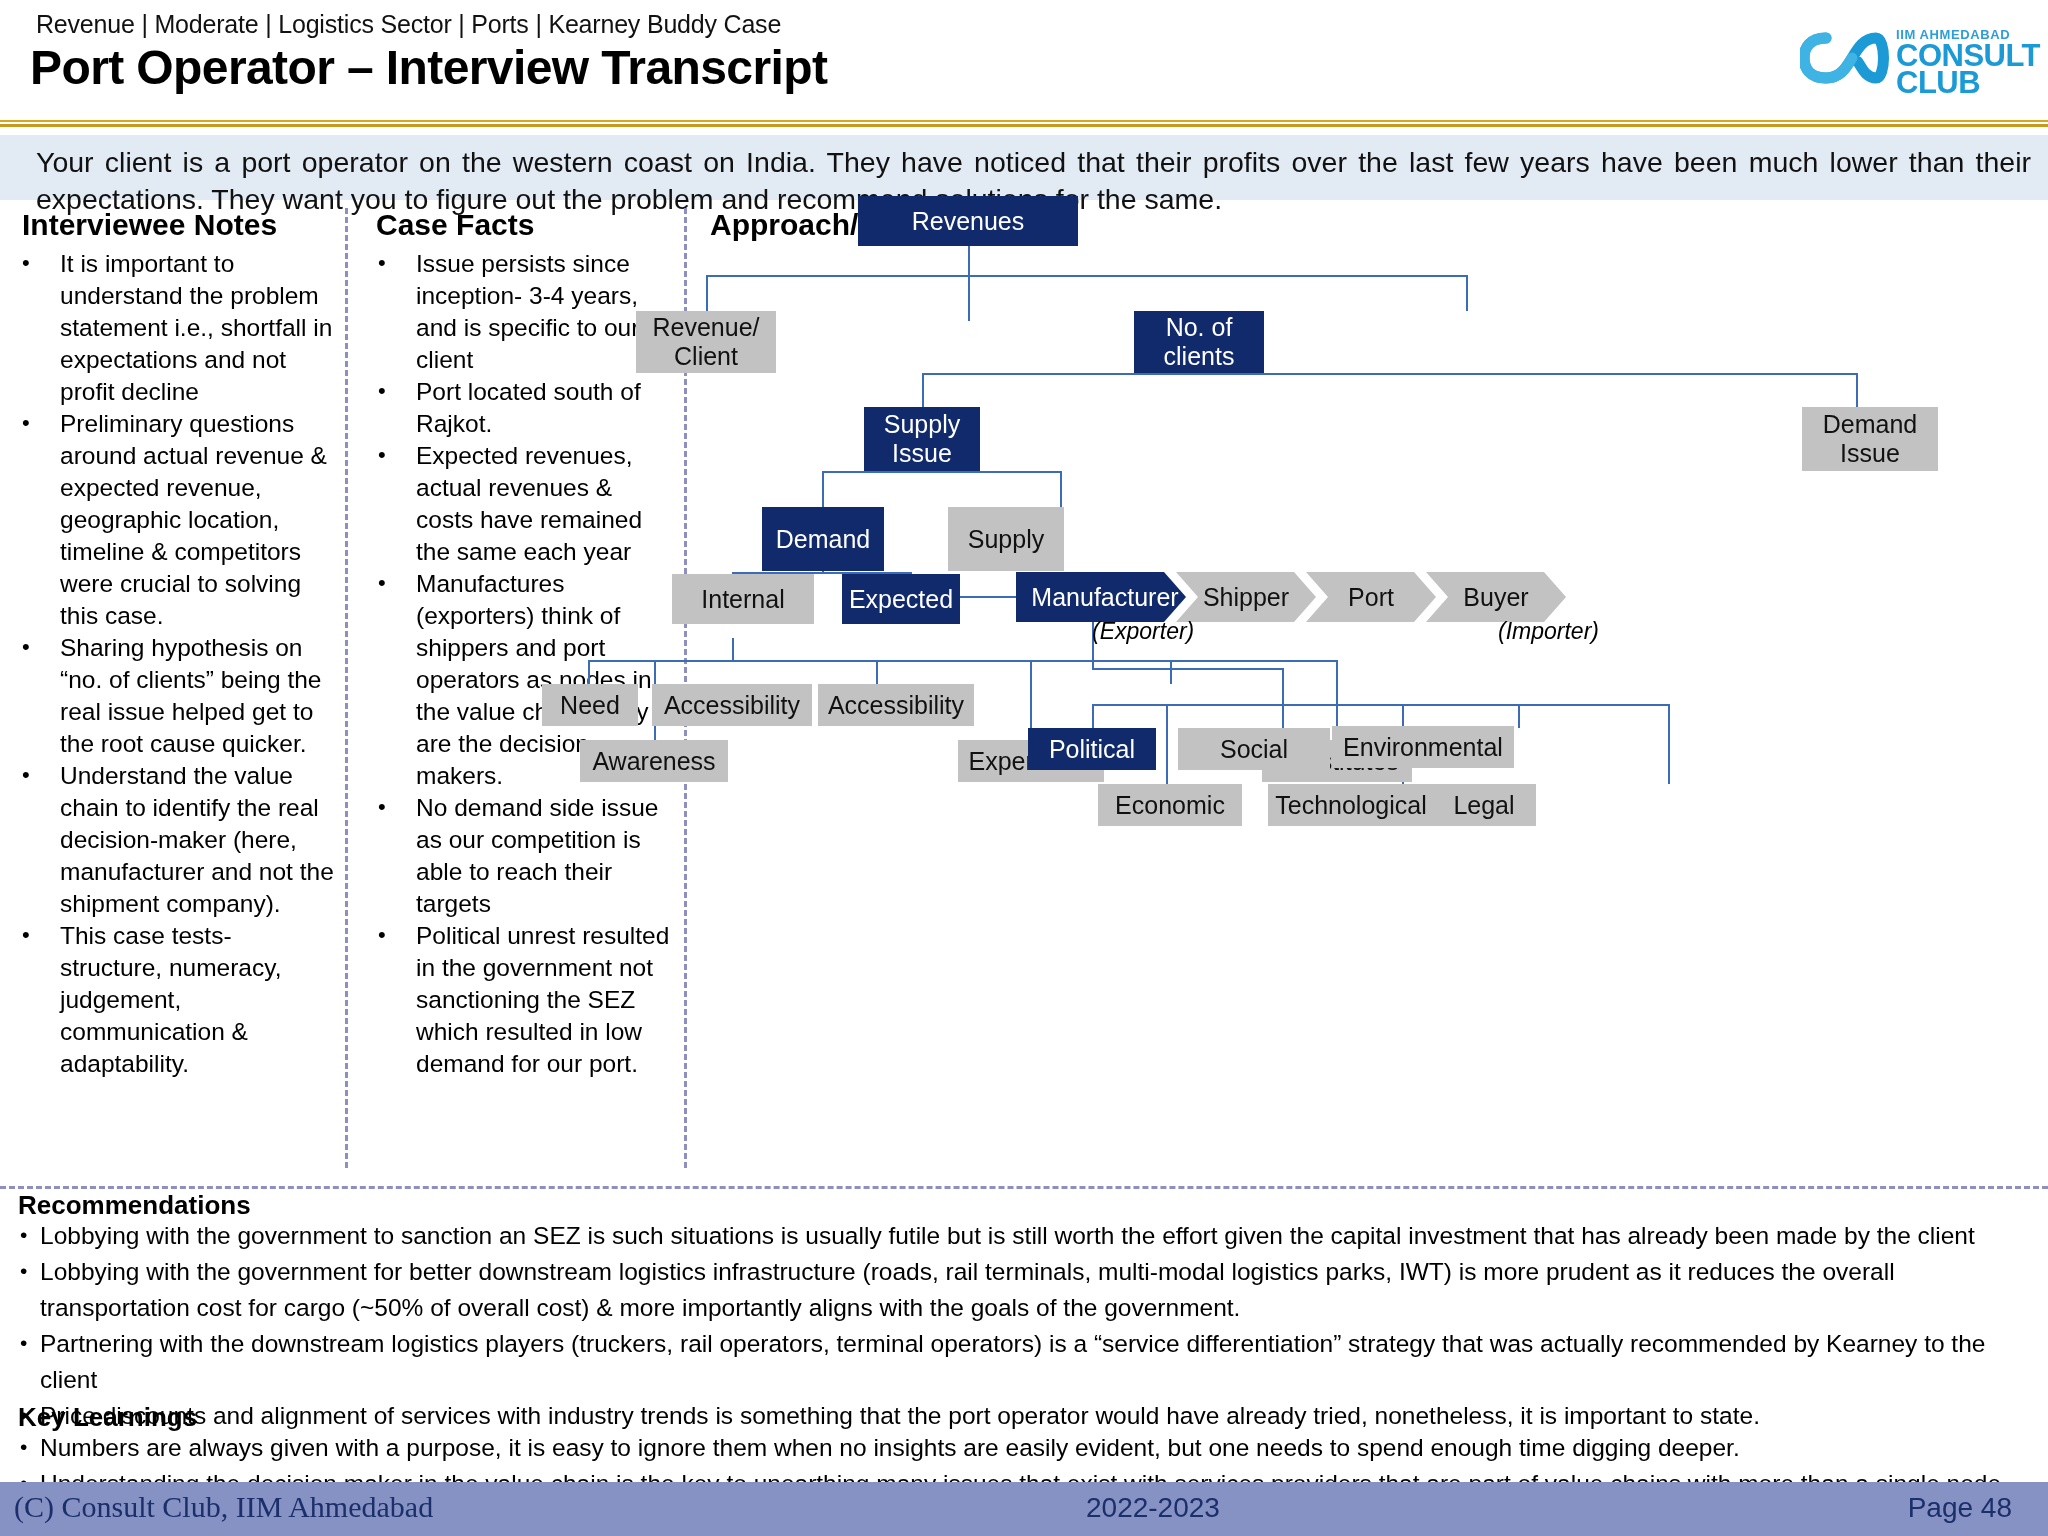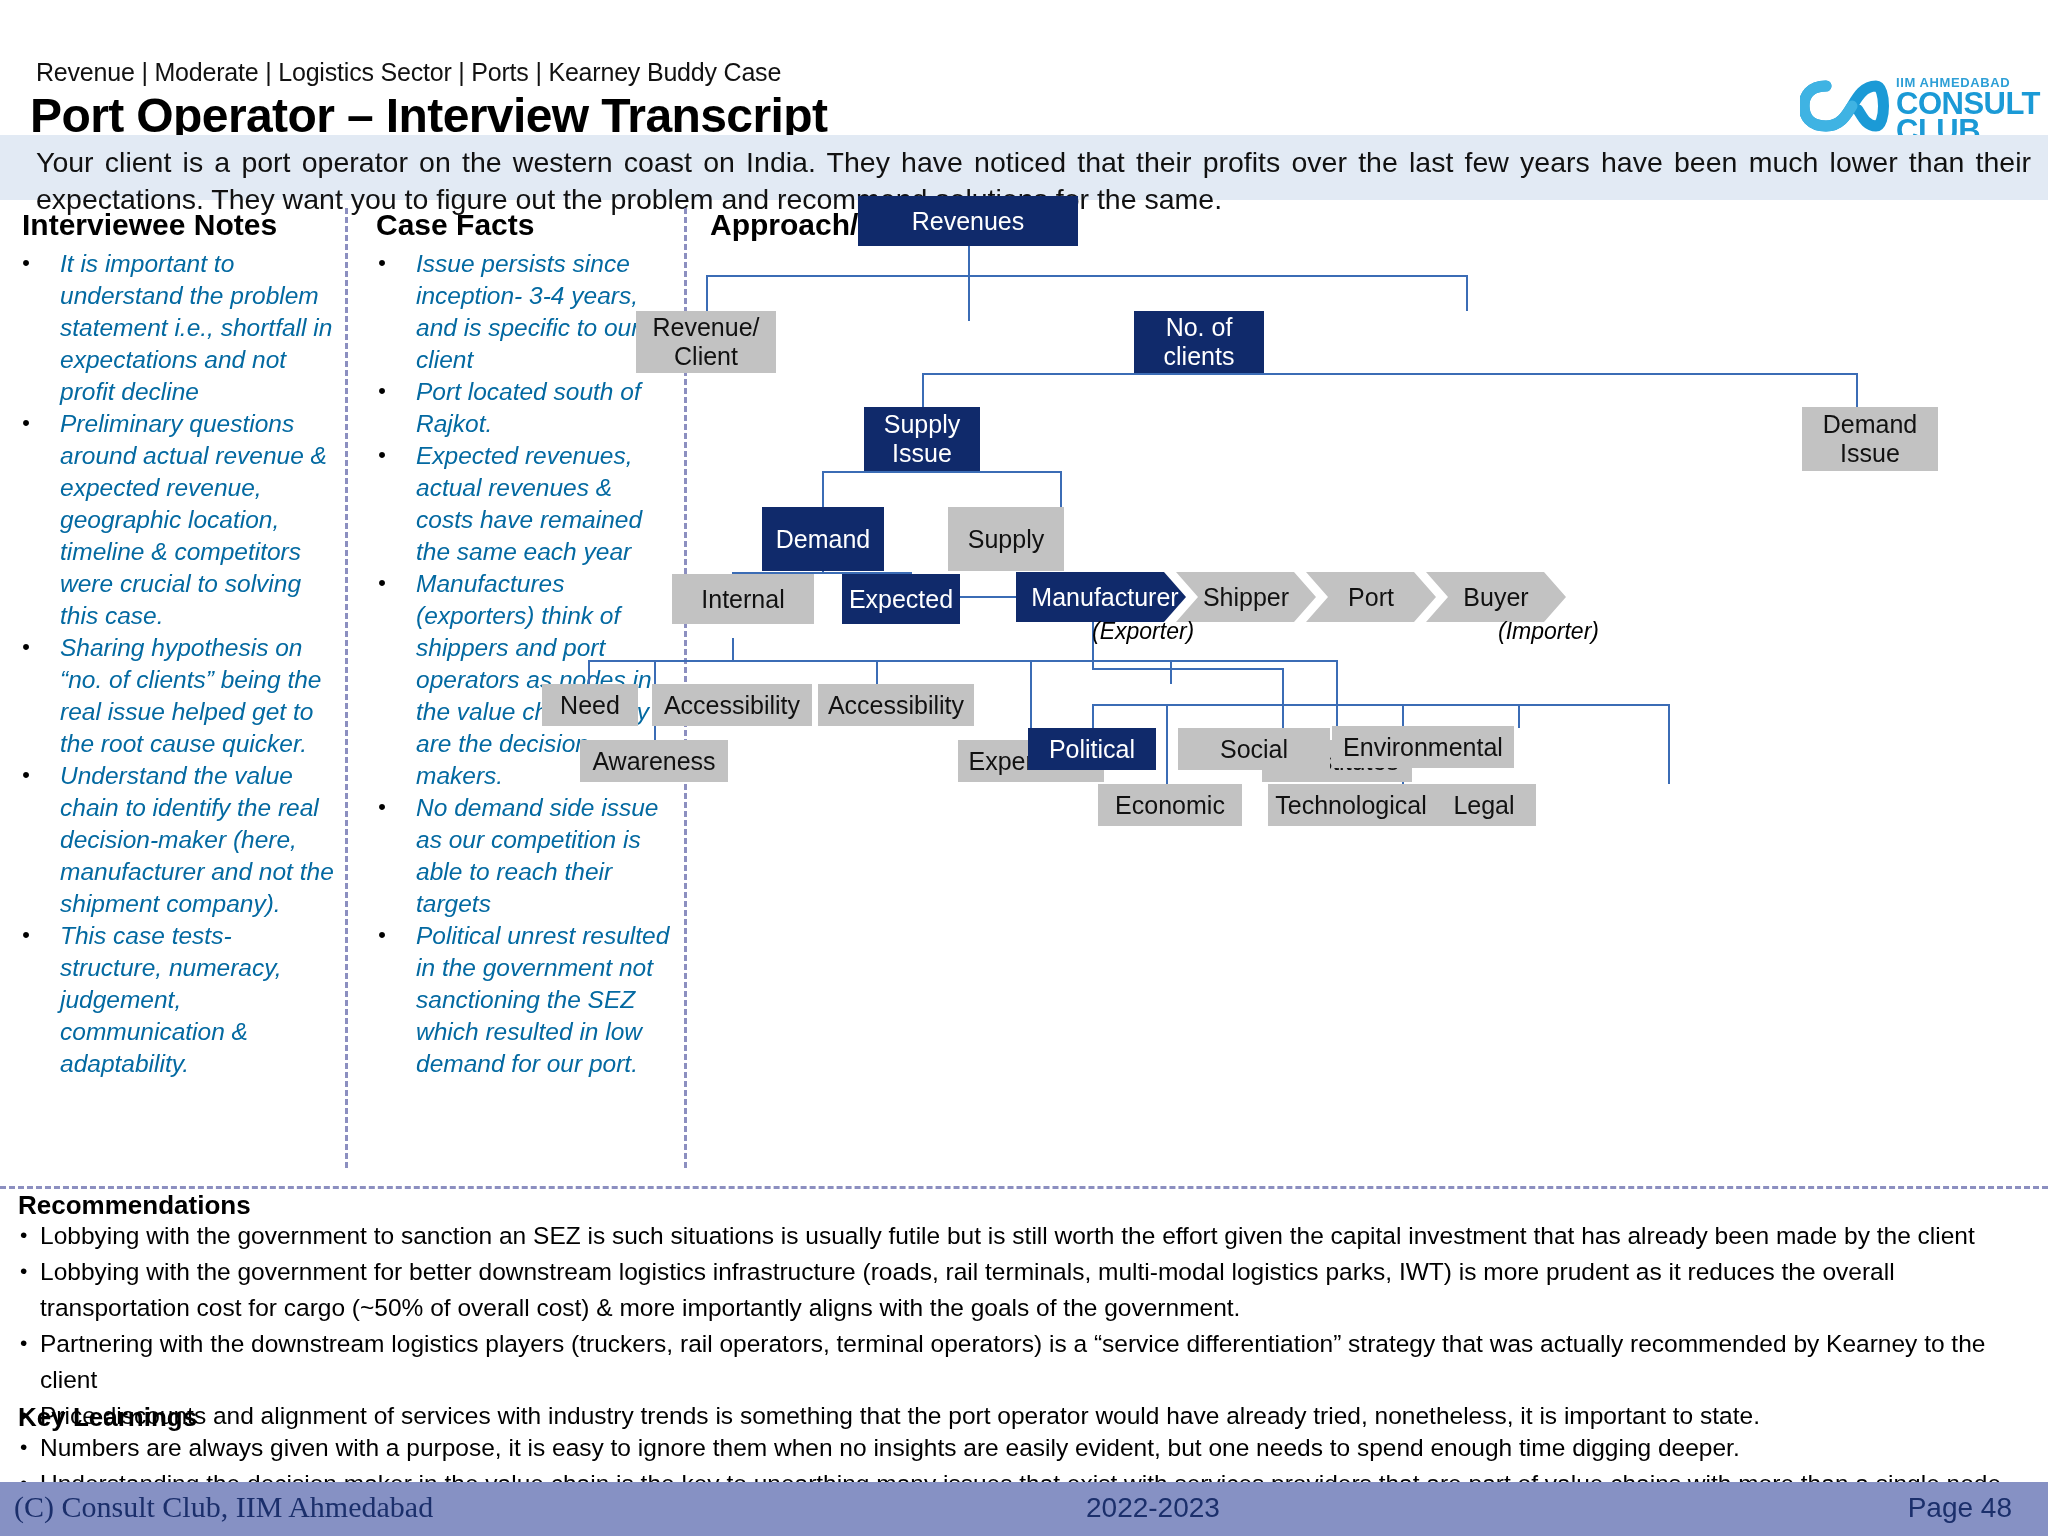--- a/index.html
+++ b/index.html
@@ -5,21 +5,21 @@
   html,body{margin:0;padding:0;}
   body{
     width:2048px;height:1536px;
     background:#ffffff;
     font-family:"Liberation Sans", sans-serif;
     color:#000;
     overflow:hidden;
     position:relative;
   }
   
-  #header{position:absolute;left:0;top:0;width:2048px;height:122px;background:#fff;margin-top:48px;}
+  #header{position:absolute;left:0;top:0;width:2048px;height:122px;background:#fff;}
   #breadcrumb{position:absolute;left:36px;top:10px;font-size:25px;letter-spacing:-.2px;color:#111;white-space:nowrap;}
   #page-title{position:absolute;left:30px;top:40px;font-size:48px;font-weight:bold;color:#000;letter-spacing:-.6px;white-space:nowrap;}
   #logo{position:absolute;right:12px;top:26px;width:236px;height:66px;}
   #logo-mark{position:absolute;left:0;top:6px;width:90px;height:52px;}
   #logo-text{position:absolute;left:96px;top:2px;}
   #logo-sub{font-size:13px;font-weight:bold;color:#2e9fd6;letter-spacing:.6px;line-height:14px;}
   #logo-main{font-size:31px;font-weight:bold;color:#1b9ad6;line-height:27px;letter-spacing:-.5px;}
   #rule-gold{position:absolute;left:0;top:120px;width:2048px;height:7px;
              background:linear-gradient(#d9a520,#d9a520 2px,#ffffff 2px,#ffffff 4px,#c79a1e 4px,#c79a1e 7px);}
   
@@ -31,21 +31,21 @@
   .panel-head{font-size:30px;font-weight:bold;color:#000;}
   #col-notes{position:absolute;left:0;top:0;width:345px;height:986px;}
   #col-facts{position:absolute;left:360px;top:0;width:318px;height:986px;}
   .vdash{position:absolute;top:8px;width:0;height:960px;border-left:3px dashed #8c8fc0;}
   #dash1{left:345px;}
   #dash2{left:684px;}
   .col-title{position:absolute;left:22px;top:8px;}
   #col-facts .col-title{left:16px;}
   ul.bl{position:absolute;left:14px;top:48px;width:320px;margin:0;padding:0;list-style:none;}
   #col-facts ul.bl{left:10px;width:300px;}
-  ul.bl li{position:relative;padding-left:46px;font-size:24.5px;line-height:32px;color:#0369a1;margin-bottom:0px;font-style:italic;}
+  ul.bl li{position:relative;padding-left:46px;font-size:24.5px;line-height:32px;color:#000000;margin-bottom:0px;}
   ul.bl li:before{content:"\2022";position:absolute;left:8px;top:-1px;font-size:22px;color:#000;}
   
   #framework{position:absolute;left:700px;top:0;width:1348px;height:986px;}
   #fw-title{position:absolute;left:10px;top:8px;}
   .node{position:absolute;display:flex;align-items:center;justify-content:center;text-align:center;
         font-size:25px;line-height:29px;box-sizing:border-box;}
   .node.dark{background:#102a6b;color:#fff;}
   .node.grey{background:#c2c2c2;color:#111;}
   .conn{position:absolute;background:#3b6cb5;}
   .conn.h{height:2px;}

